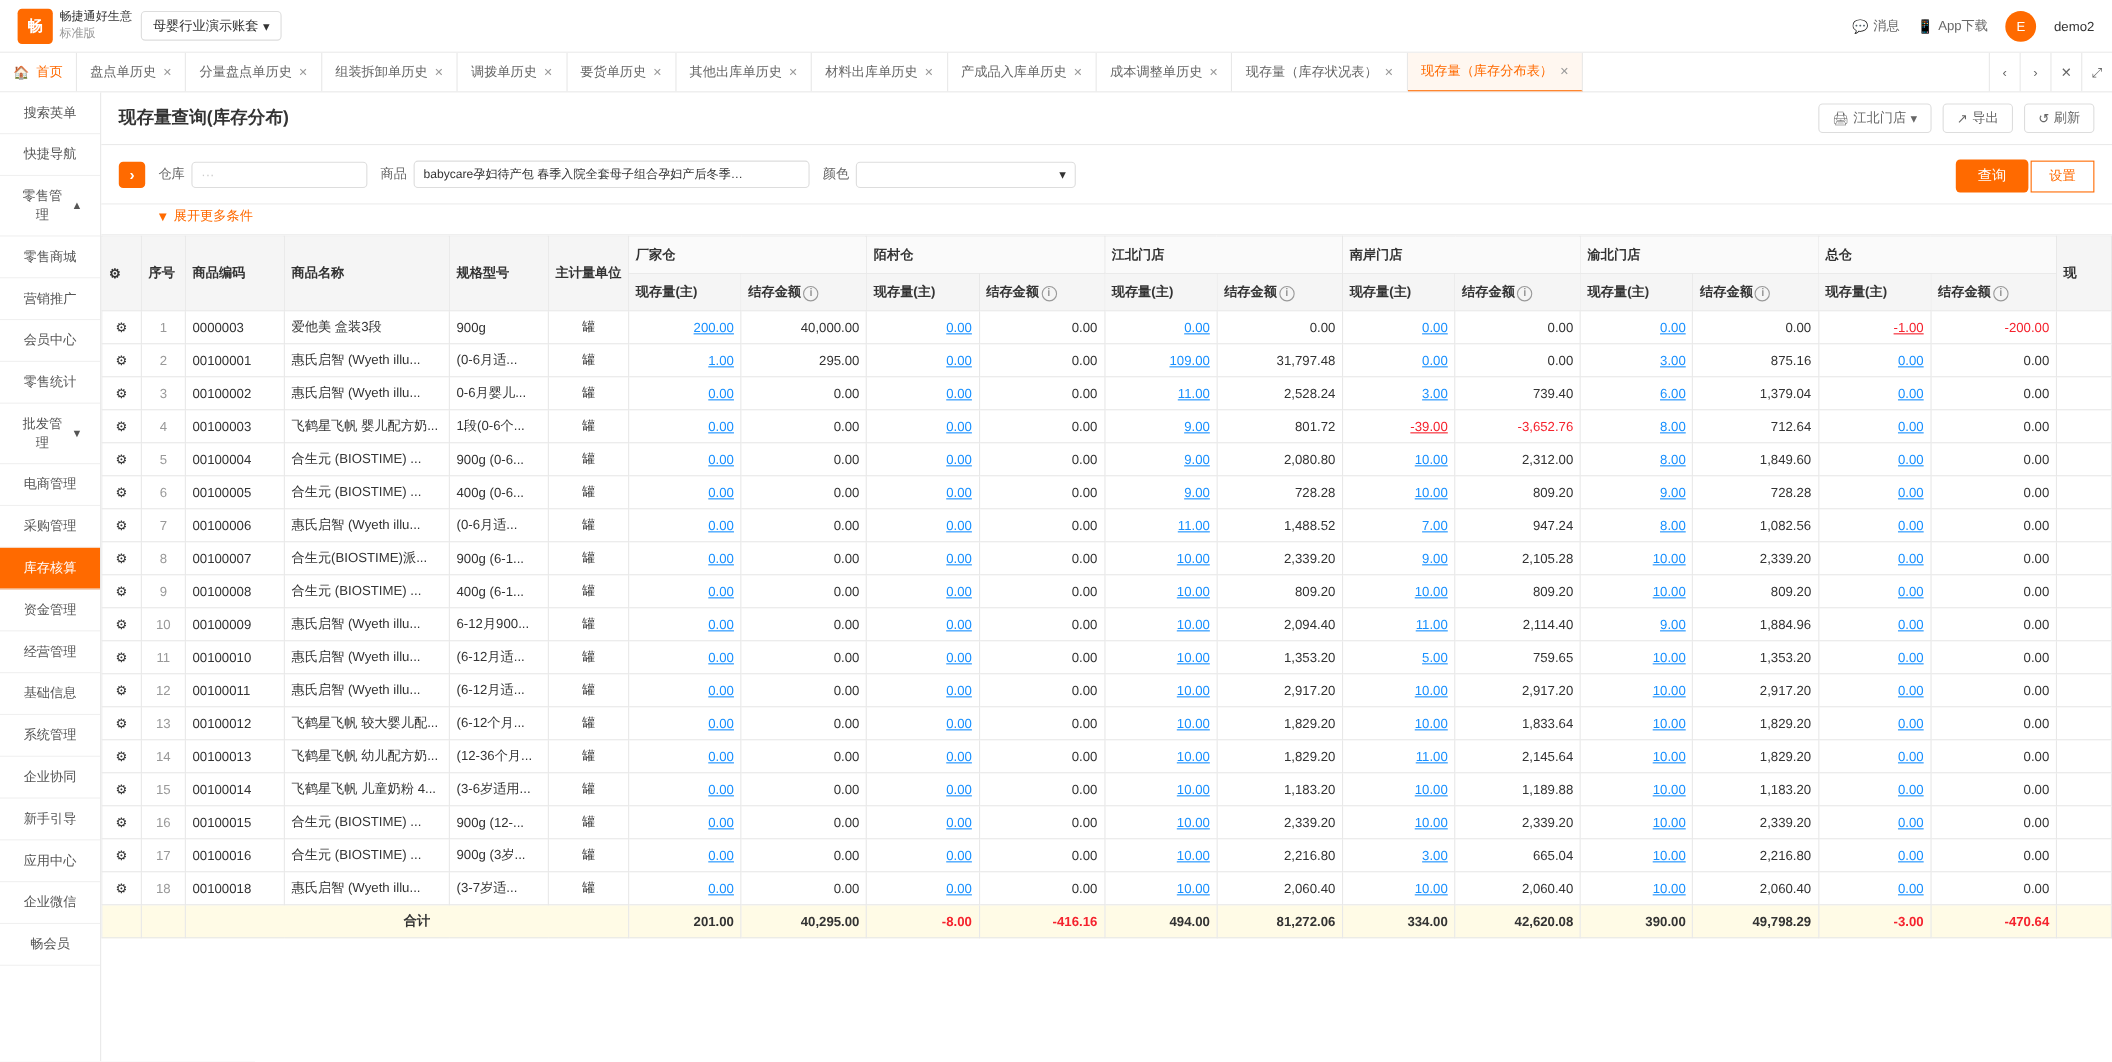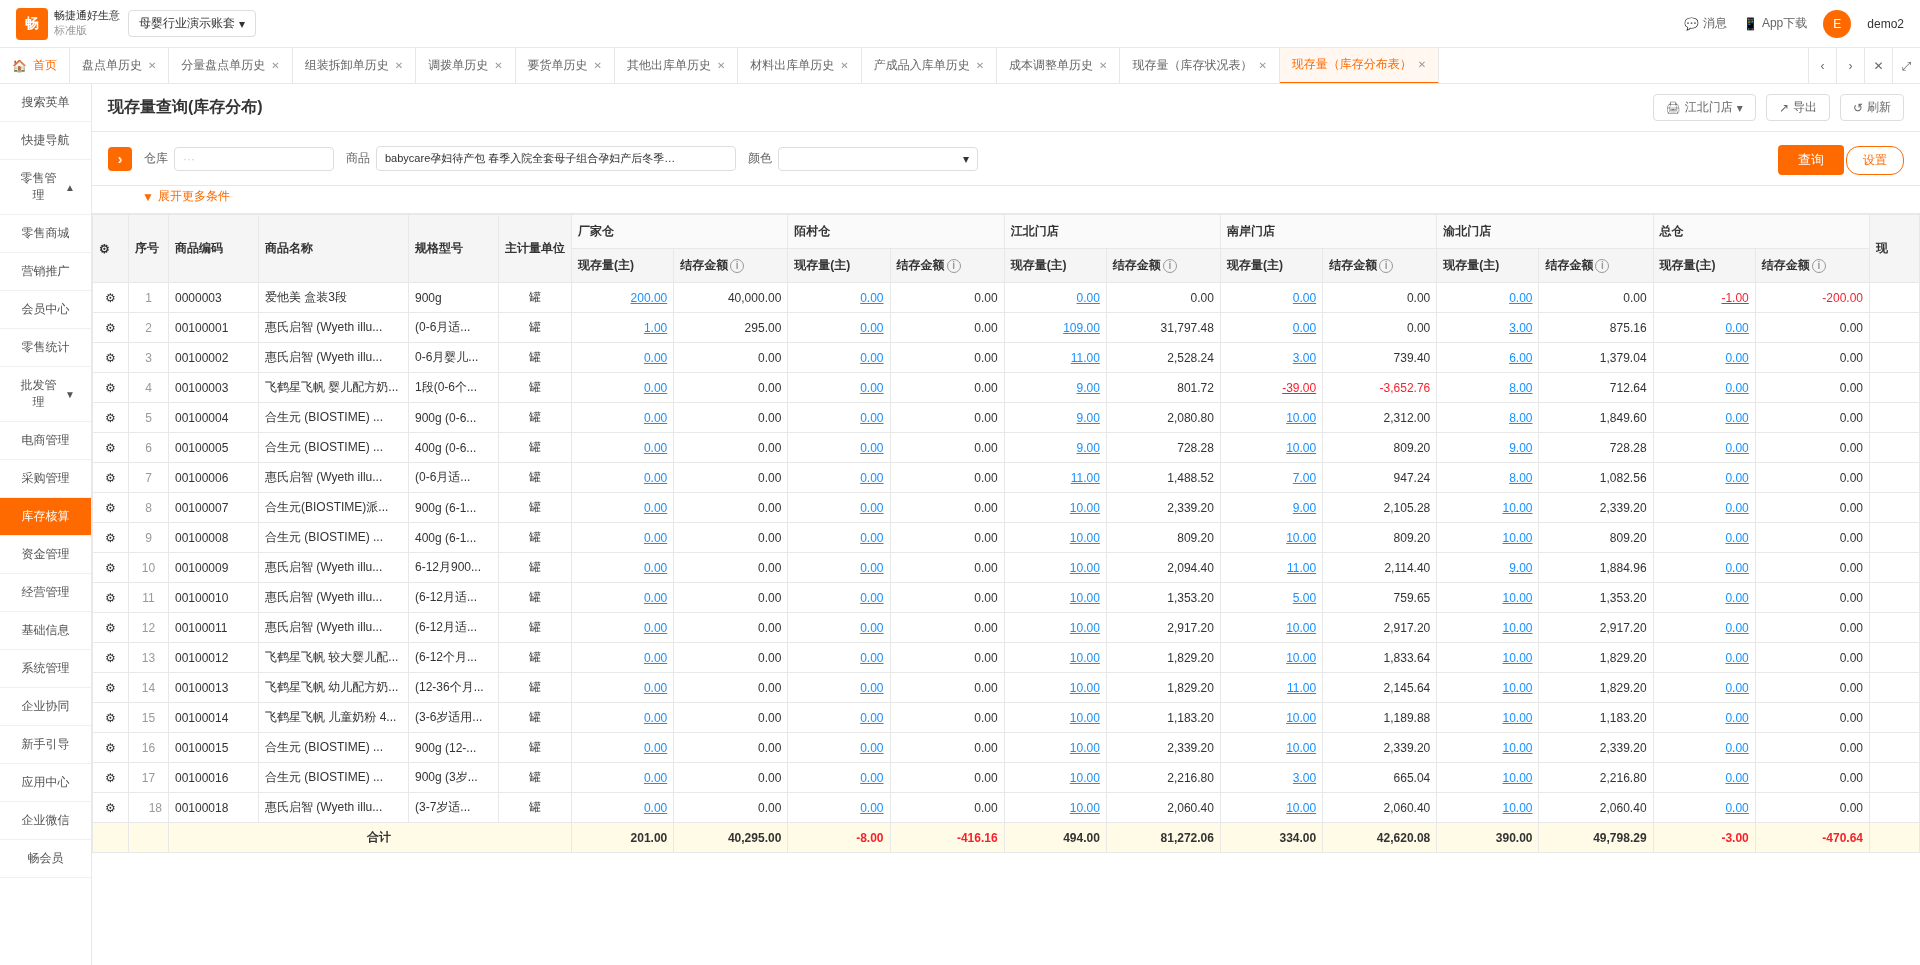--- a/index.html
+++ b/index.html
@@ -86,21 +86,21 @@
     }
     .filter-input-wide { width: 320px; }
     .filter-input-color { width: 200px; }
     .filter-product-text { color: #333; font-size: 11px; overflow: hidden; text-overflow: ellipsis; white-space: nowrap; max-width: 300px; }
     .expand-conditions { display: flex; align-items: center; gap: 4px; color: #ff6a00; cursor: pointer; font-size: 12px; }
     .btn-query { 
       background: #ff6a00; color: #fff; border: none; border-radius: 4px; 
       padding: 6px 20px; cursor: pointer; font-size: 13px; font-weight: 500; white-space: nowrap;
     }
     .btn-settings { 
-      background: #fff; color: #ff6a00; border: 1px solid #ff6a00; border-radius: 13px; 
+      background: #fff; color: #ff6a00; border: 1px solid #ff6a00; border-radius: 0; 
       padding: 5px 16px; cursor: pointer; font-size: 12px; margin-top: 4px;
     }
     .filter-buttons { display: flex; flex-direction: row; align-items: flex-end; gap: 2px; margin-left: auto; }
     
     
     .table-container { flex: 1; overflow: auto; background: #fff; }
     table { width: 100%; border-collapse: collapse; min-width: 1800px; }
     thead tr { background: #f5f5f5; }
     th { 
       border: 1px solid #e8e8e8; padding: 8px 6px; text-align: left; 
@@ -735,21 +735,21 @@
     <td class="td-link td-right" style="">3.00</td>
     <td class="td-right" style="">665.04</td>
     <td class="td-link td-right">10.00</td>
     <td class="td-right">2,216.80</td>
     <td class="td-link td-right" style="">0.00</td>
     <td class="td-right" style="">0.00</td>
     <td></td>
   </tr>
             <tr>
     <td style="text-align:center;">⚙</td>
-    <td class="row-num" style="text-align:right;">18</td>
+    <td class="row-num" style="text-align:center;">18</td>
     <td class="td-left">00100018</td>
     <td class="td-left">惠氏启智 (Wyeth illu...</td>
     <td class="td-left">(3-7岁适...</td>
     <td style="text-align:center;">罐</td>
     <td class="td-link td-right">0.00</td>
     <td class="td-right">0.00</td>
     <td class="td-link td-right">0.00</td>
     <td class="td-right">0.00</td>
     <td class="td-link td-right">10.00</td>
     <td class="td-right">2,060.40</td>

